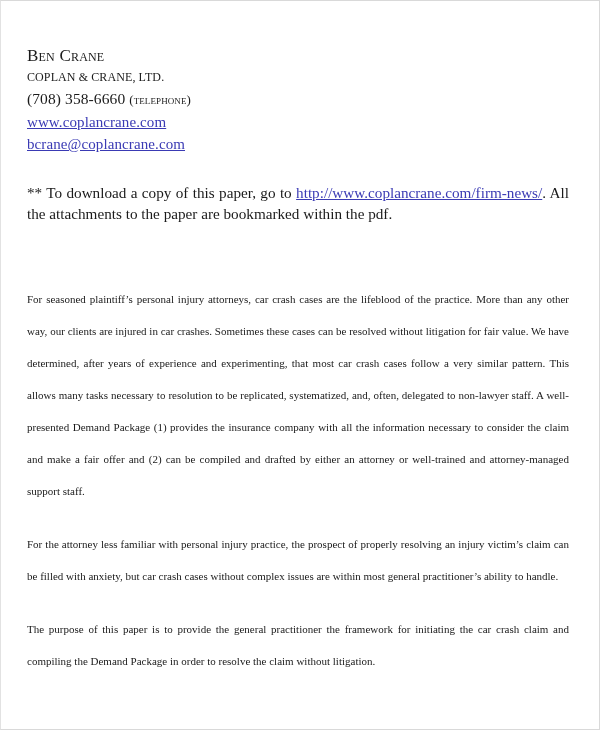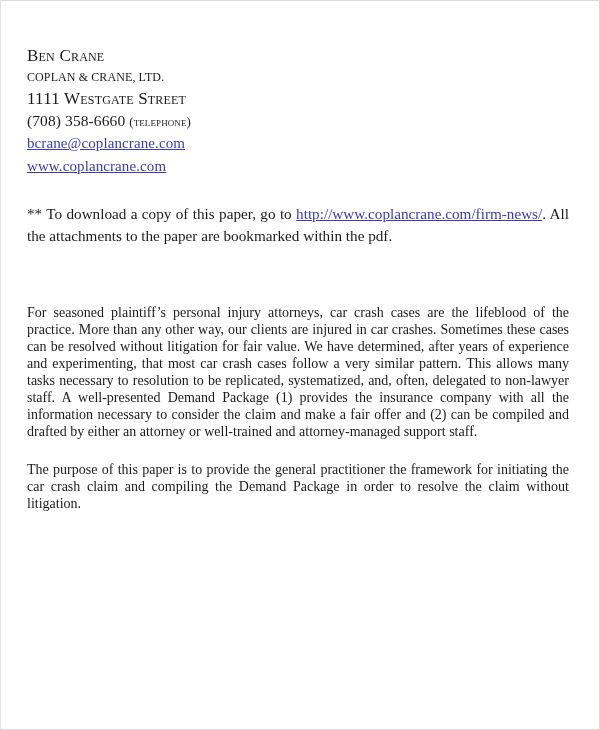--- a/index.html
+++ b/index.html
@@ -76,44 +76,44 @@
     text-decoration: underline;
     cursor: pointer;
   }
 
   
   .body-copy {
     margin-top: 58px;
     max-width: 545px;
   }
   .para {
-    font-size: 14px;
-    line-height: 17px;
+    font-size: 11px;
+    line-height: 32px;
     text-align: justify;
     text-justify: inter-word;
     margin: 0 0 21px 0;
   }
   .para:last-child { margin-bottom: 17px; }
   .para:last-child,
   .para.no-justify-last { text-align: justify; }
 </style>
 </head>
 <body>
 
 <div class="page">
 
   <div class="letterhead">
     <div class="lh-line lh-smallcaps">Ben Crane</div>
     <div class="lh-line lh-allcaps">COPLAN &amp; CRANE, LTD.</div>
-    <div class="lh-line lh-smallcaps">1111 Westgate Street</div>
     <div class="lh-line lh-phone"><span>(708) 358-6660 </span><span class="paren-sc">(telephone)</span></div>
+    <div class="lh-line"><span class="lh-link">www.coplancrane.com</span></div>
     <div class="lh-line"><span class="lh-link">bcrane@coplancrane.com</span></div>
-    <div class="lh-line"><span class="lh-link">www.coplancrane.com</span></div>
   </div>
 
   <p class="note"><span>** To download a copy of this paper, go to </span><span class="inline-link">http://www.coplancrane.com/firm-news/</span><span>. All the attachments to the paper are bookmarked within the pdf.</span></p>
 
   <div class="body-copy">
     <p class="para">For seasoned plaintiff’s personal injury attorneys, car crash cases are the lifeblood of the practice. More than any other way, our clients are injured in car crashes. Sometimes these cases can be resolved without litigation for fair value. We have determined, after years of experience and experimenting, that most car crash cases follow a very similar pattern. This allows many tasks necessary to resolution to be replicated, systematized, and, often, delegated to non-lawyer staff. A well-presented Demand Package (1) provides the insurance company with all the information necessary to consider the claim and make a fair offer and (2) can be compiled and drafted by either an attorney or well-trained and attorney-managed support staff.</p>
+    <p class="para">For the attorney less familiar with personal injury practice, the prospect of properly resolving an injury victim’s claim can be filled with anxiety, but car crash cases without complex issues are within most general practitioner’s ability to handle.</p>
     <p class="para">The purpose of this paper is to provide the general practitioner the framework for initiating the car crash claim and compiling the Demand Package in order to resolve the claim without litigation.</p>
   </div>
 
 </div>
 
 </body></html>

